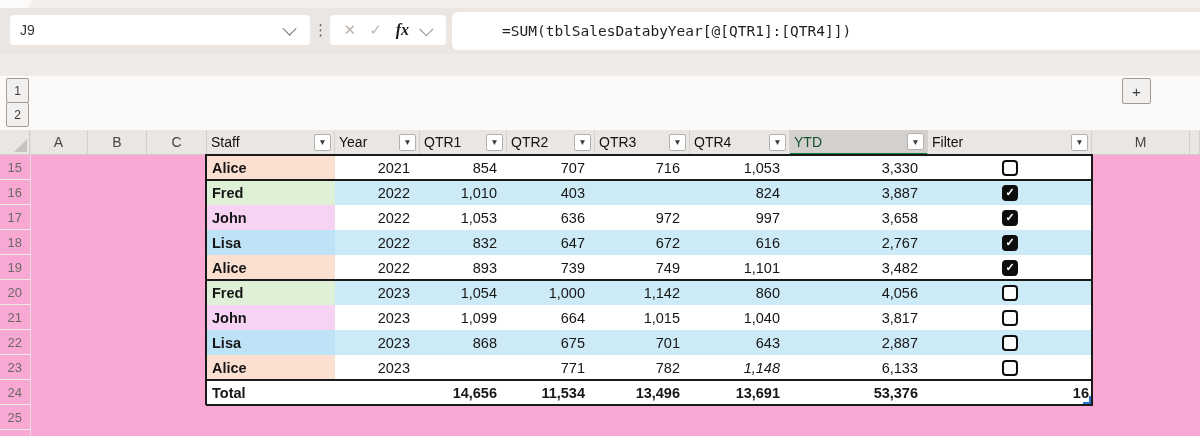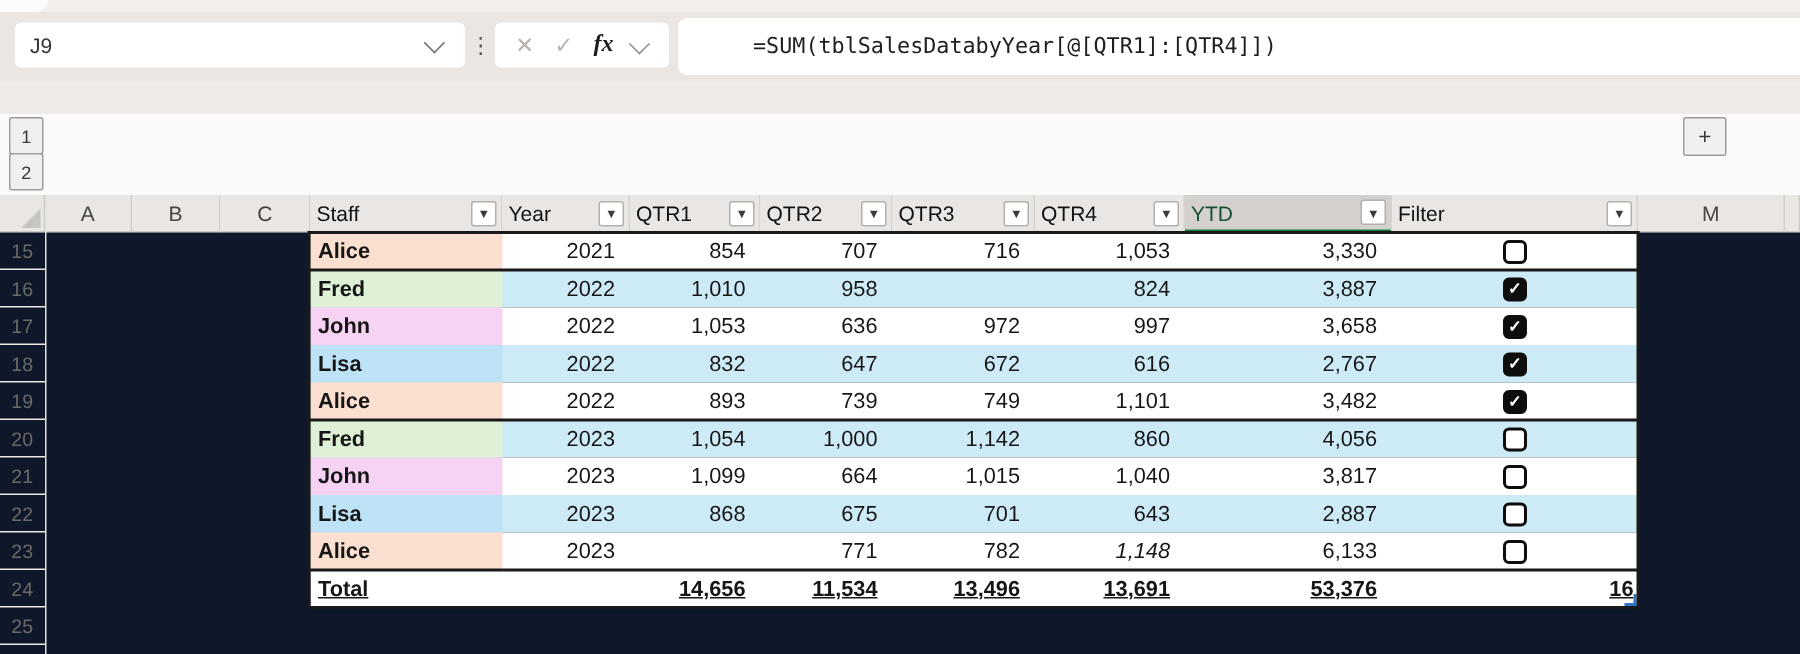--- a/index.html
+++ b/index.html
@@ -55,33 +55,33 @@
   .thdr-cell{position:absolute;top:0;height:25px;box-sizing:border-box;background:#e9e6e3;
           border-right:1px solid #d6d3cf;border-bottom:1px solid #cfccc8;
           display:flex;align-items:center;font-size:14px;color:#111;}
   .thdr-cell .lbl{padding-left:4px;flex:1;white-space:nowrap;overflow:hidden;}
   .thdr-cell.selected{background:#d3d0cd;color:#14512f;border-bottom:2.5px solid #107C41;}
   .dd-btn{box-sizing:border-box;width:17px;height:17px;margin-right:3px;background:#fff;
           border:1px solid #b3b0ad;border-radius:2px;display:flex;align-items:center;
           justify-content:center;font-size:8.5px;color:#3b3b3b;flex:0 0 auto;}
 
   
-  .grid{position:absolute;left:0;top:155px;width:1200px;height:281px;background:#0f172a;}
+  .grid{position:absolute;left:0;top:155px;width:1200px;height:281px;background:#f9a8d4;}
   .gutter-line{position:absolute;left:30px;top:130px;width:1px;height:306px;background:#e2dfdc;}
   .rownum{position:absolute;left:0;width:30px;height:25px;box-sizing:border-box;
           border-bottom:1px solid #eceae7;color:#6b6966;font-size:13px;
           display:flex;align-items:center;justify-content:flex-end;padding-right:8px;}
 
   .t-row{position:absolute;left:207px;width:885px;height:25px;background:#fff;}
   .t-row.banded{background:#cdeaf7;}
   .t-cell{position:absolute;top:0;height:25px;box-sizing:border-box;display:flex;
           align-items:center;font-size:14.5px;color:#161616;}
   .t-cell.num{justify-content:flex-end;padding-right:10px;}
   .t-cell.staff{font-weight:bold;padding-left:5px;}
-  .t-row.total .t-cell{font-weight:bold;text-decoration:underline;}
+  .t-row.total .t-cell{font-weight:bold;}
   .t-cell.filter{justify-content:center;}
 
   .checkbox{box-sizing:border-box;width:16px;height:16px;border:2px solid #0d0d0d;
           border-radius:4px;background:#fff;display:flex;align-items:center;justify-content:center;}
   .checkbox.checked{background:#0d0d0d;color:#fff;font-size:11px;font-weight:bold;}
 
   
   .bline{position:absolute;background:#1a1a1a;}
   .handle{position:absolute;right:1px;bottom:1px;width:6px;height:6px;
           border-right:2.5px solid #2e75c8;border-bottom:2.5px solid #2e75c8;}
@@ -190,21 +190,21 @@
           <div class="t-cell num" style="left: 483px; width: 100px;">1,053</div>
           <div class="t-cell num" style="left: 583px; width: 138px;">3,330</div>
           <div class="t-cell filter" style="left: 721px; width: 164px;">
             <div class="checkbox"></div>
           </div>
         </div>
         <div class="t-row banded" style="top: 25px;">
           <div class="t-cell staff" style="left: 0px; width: 128px; background: rgb(222, 240, 214);">Fred</div>
           <div class="t-cell num" style="left: 128px; width: 85px;">2022</div>
           <div class="t-cell num" style="left: 213px; width: 87px;">1,010</div>
-          <div class="t-cell num" style="left: 300px; width: 88px;">958</div>
+          <div class="t-cell num" style="left: 300px; width: 88px;">403</div>
           <div class="t-cell num" style="left: 483px; width: 100px;">824</div>
           <div class="t-cell num" style="left: 583px; width: 138px;">3,887</div>
           <div class="t-cell filter" style="left: 721px; width: 164px;">
             <div class="checkbox checked">✓</div>
           </div>
         </div>
         <div class="t-row" style="top: 50px;">
           <div class="t-cell staff" style="left: 0px; width: 128px; background: rgb(246, 211, 243);">John</div>
           <div class="t-cell num" style="left: 128px; width: 85px;">2022</div>
           <div class="t-cell num" style="left: 213px; width: 87px;">1,053</div>

